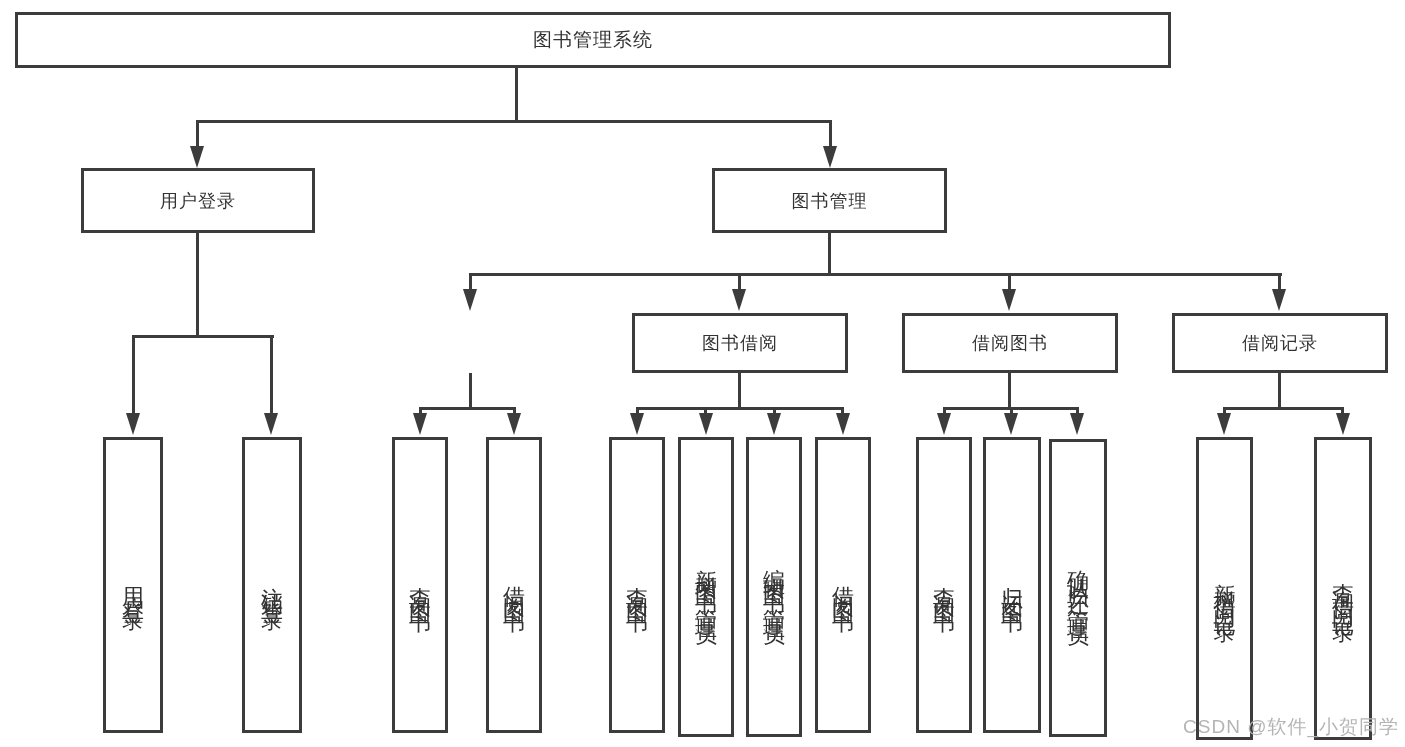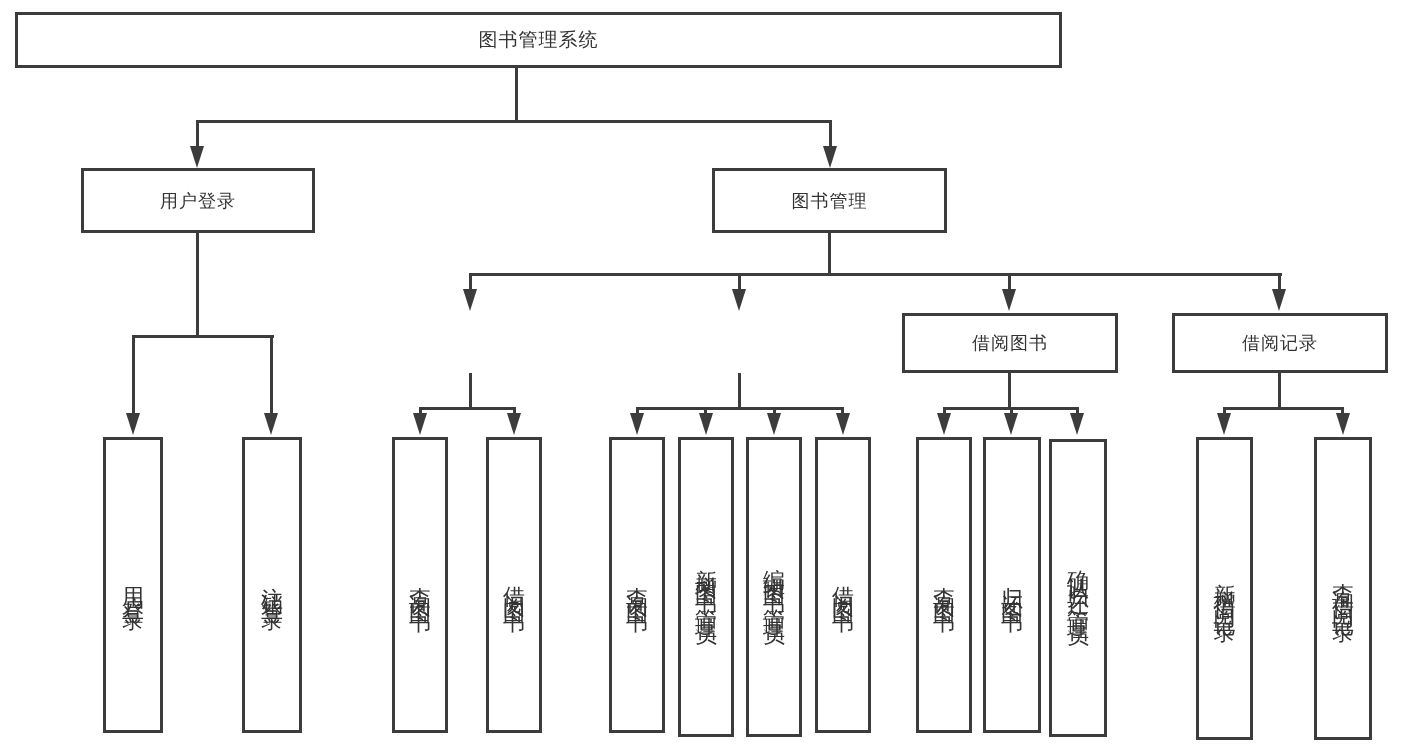--- a/index.html
+++ b/index.html
@@ -46,21 +46,21 @@
     font-size:19px;
     letter-spacing:1px;
     color:var(--wm);
   }
 </style>
 </head>
 <body>
 
 <div class="canvas">
 
-  <div class="box" style="left:15px;top:12px;width:1047px;height:56px;">
+  <div class="box" style="left:15px;top:12px;width:1156px;height:56px;">
     <span class="label-root">图书管理系统</span>
   </div>
 
   <div class="vline" style="left:515px;top:68px;width:3px;height:52px;"></div>
   <div class="hline" style="left:196px;top:120px;width:636px;height:3px;"></div>
   <div class="vline" style="left:196px;top:120px;width:3px;height:30px;"></div>
   <div class="arrow" style="left:190px;top:146px;"></div>
   <div class="vline" style="left:829px;top:120px;width:3px;height:30px;"></div>
   <div class="arrow" style="left:823px;top:146px;"></div>
 
@@ -82,20 +82,23 @@
   <div class="hline" style="left:470px;top:273px;width:812px;height:3px;"></div>
   <div class="vline" style="left:469px;top:273px;width:3px;height:20px;"></div>
   <div class="arrow" style="left:463px;top:289px;"></div>
   <div class="vline" style="left:738px;top:273px;width:3px;height:20px;"></div>
   <div class="arrow" style="left:732px;top:289px;"></div>
   <div class="vline" style="left:1008px;top:273px;width:3px;height:20px;"></div>
   <div class="arrow" style="left:1002px;top:289px;"></div>
   <div class="vline" style="left:1278px;top:273px;width:3px;height:20px;"></div>
   <div class="arrow" style="left:1272px;top:289px;"></div>
 
+  <div class="box" style="left:632px;top:313px;width:216px;height:60px;">
+    <span class="label-h">图书借阅</span>
+  </div>
   <div class="box" style="left:902px;top:313px;width:216px;height:60px;">
     <span class="label-h">借阅图书</span>
   </div>
   <div class="box" style="left:1172px;top:313px;width:216px;height:60px;">
     <span class="label-h">借阅记录</span>
   </div>
 
   <div class="vline" style="left:469px;top:373px;width:3px;height:34px;"></div>
   <div class="hline" style="left:419px;top:407px;width:97px;height:3px;"></div>
   <div class="vline" style="left:419px;top:407px;width:3px;height:10px;"></div>
@@ -167,14 +170,15 @@
     <span class="label-v">确认归还（管理员）</span>
   </div>
 
   <div class="box" style="left:1196px;top:437px;width:57px;height:303px;">
     <span class="label-v">新增借阅记录</span>
   </div>
   <div class="box" style="left:1314px;top:437px;width:58px;height:303px;">
     <span class="label-v">查询借阅记录</span>
   </div>
 
+  <div class="watermark">CSDN @软件_小贺同学</div>
 
 </div>
 
 </body></html>

